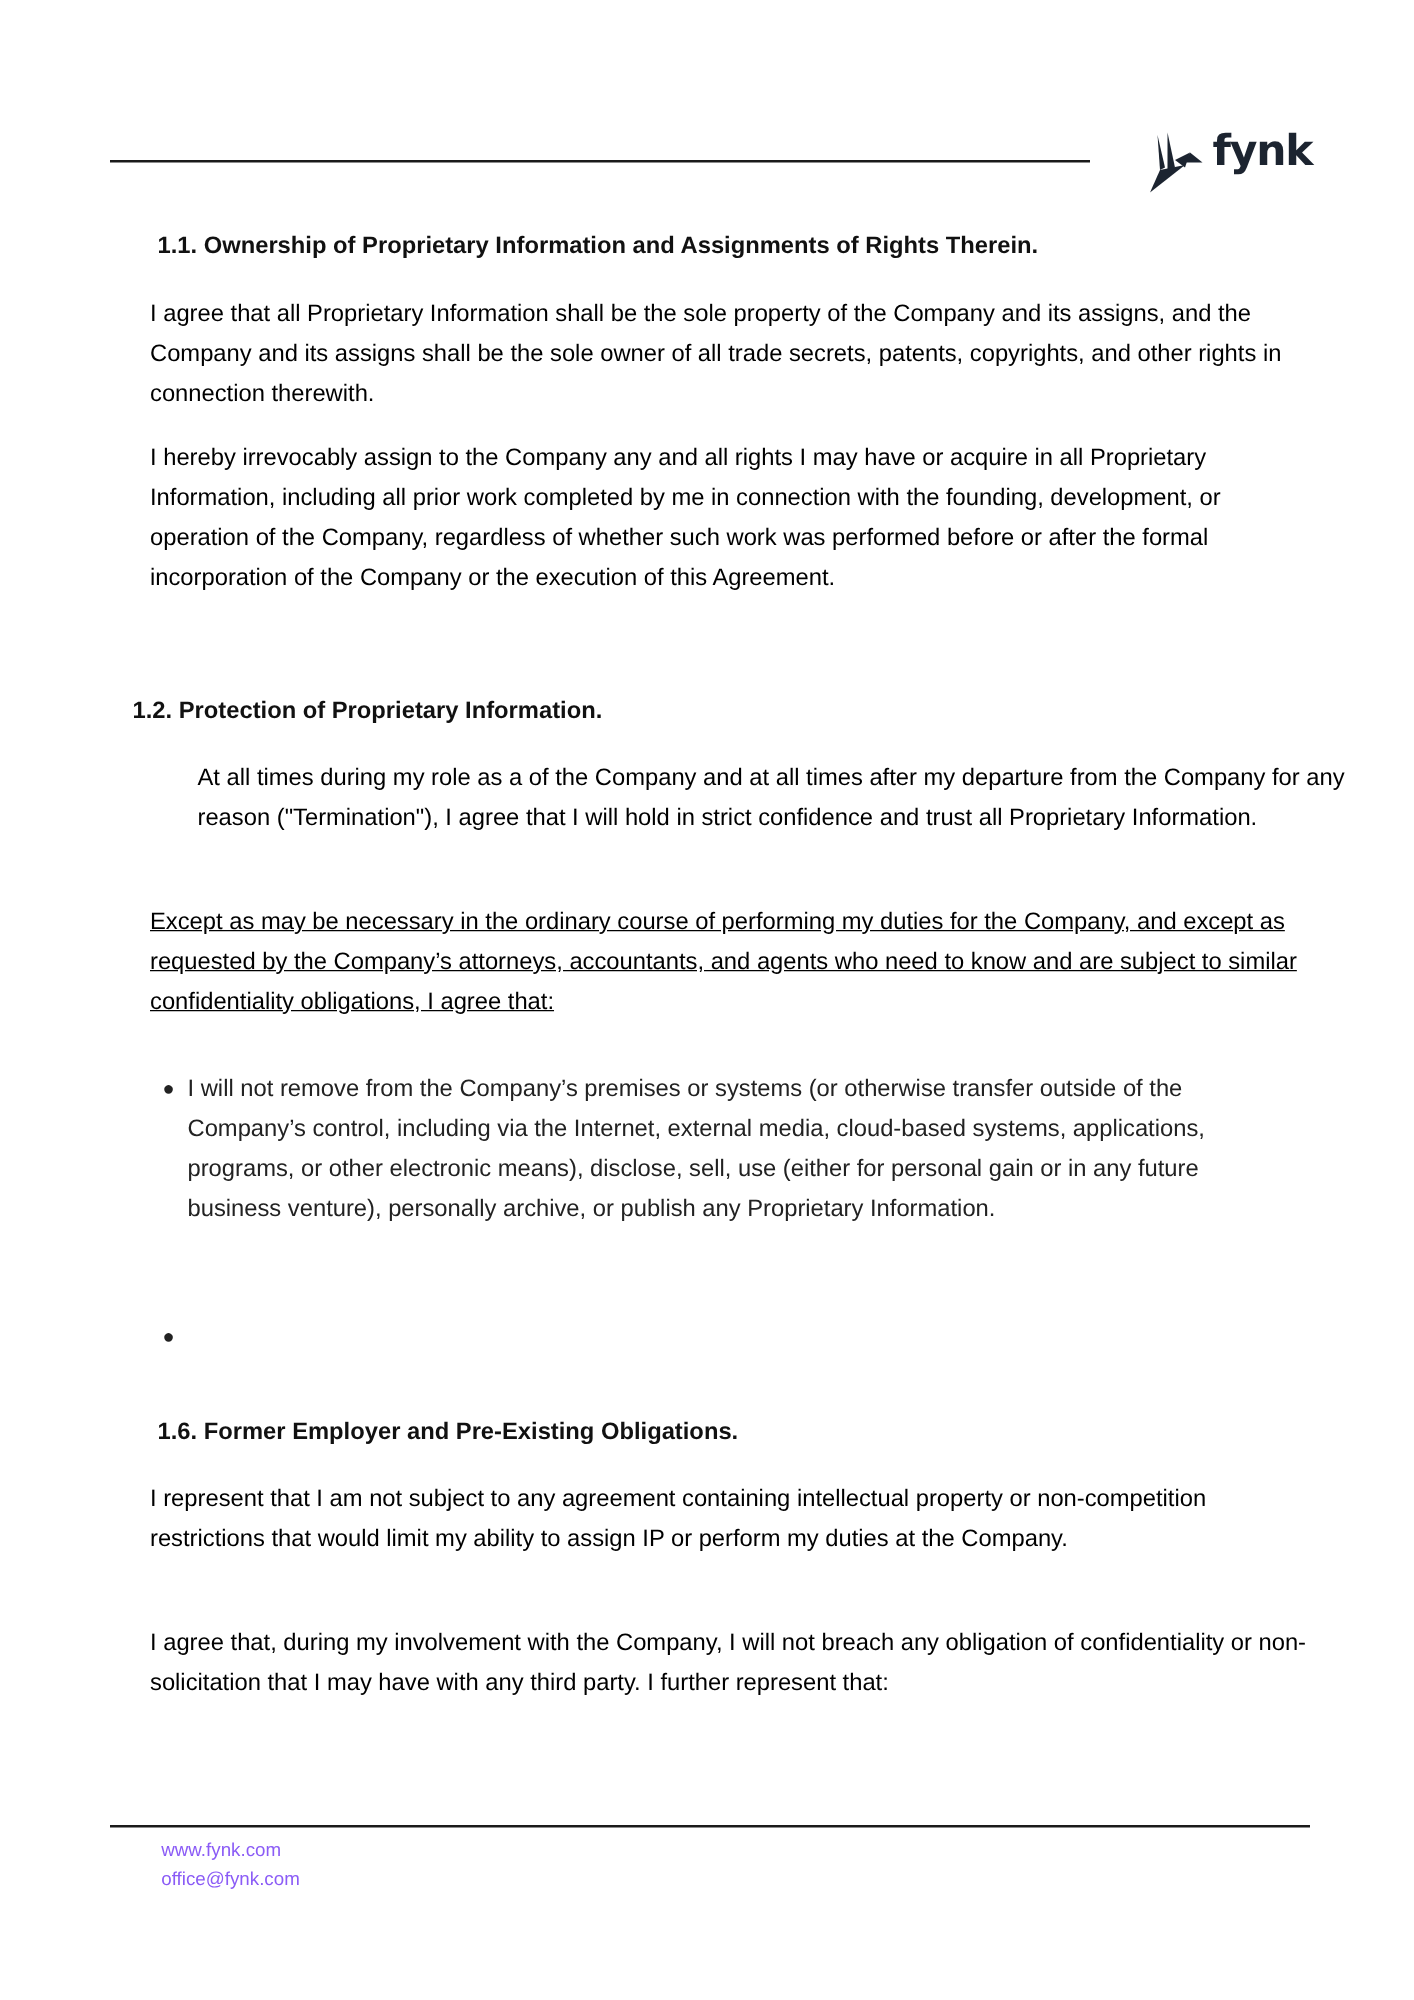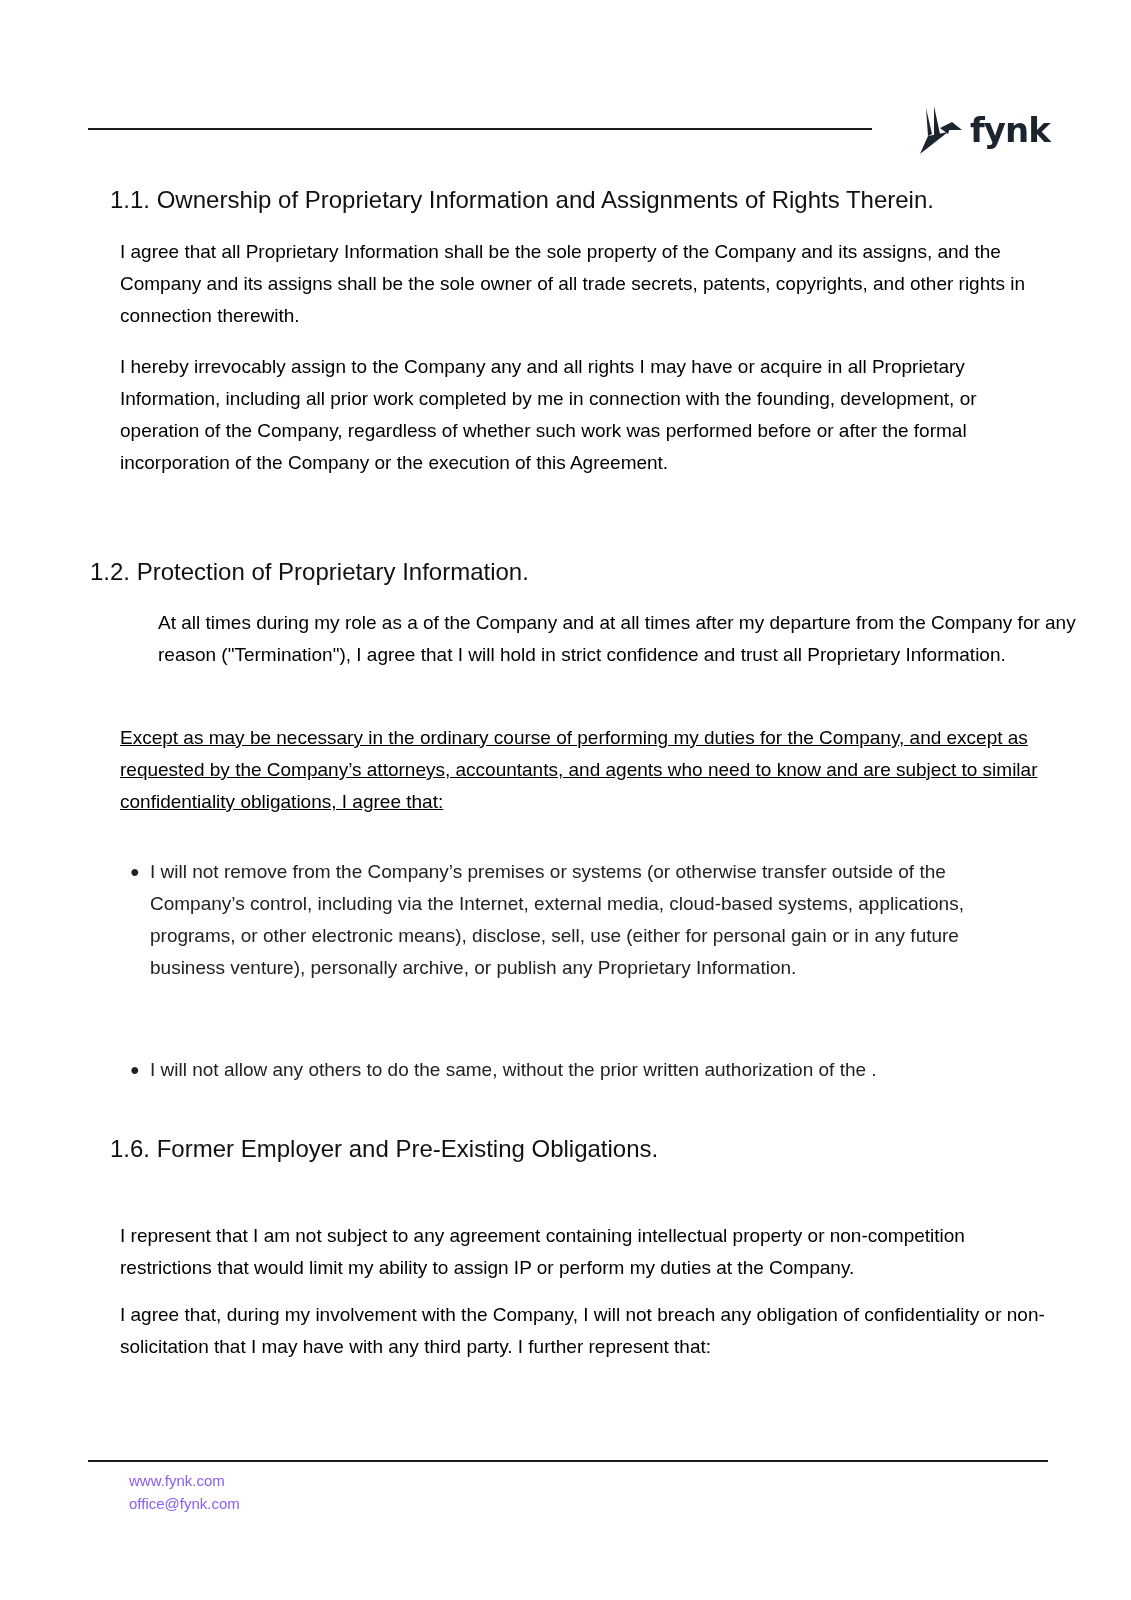--- a/index.html
+++ b/index.html
@@ -1,22 +1,22 @@
 <!DOCTYPE html>
 <html><head>
 <meta charset="utf-8">
 <style>
   html, body { margin: 0; padding: 0; background: #ffffff; }
   body { width: 1131px; height: 1600px; position: relative; overflow: hidden;
          font-family: "Liberation Sans", "DejaVu Sans", sans-serif; color: #1a1a1a; }
   .header-line { position: absolute; left: 88px; top: 128px; width: 784px; height: 2px; background: #1a1a1a; }
-  .logo { position: absolute; left: 918px; top: 104px; display: flex; align-items: center; }
+  .logo { position: absolute; left: 918px; top: 104px; display: flex; align-items: flex-start; }
   .logo svg { width: 50px; height: 52px; }
   .logo-text { font-family: "DejaVu Sans", sans-serif; font-weight: bold; font-size: 34px; color: #1c2430; letter-spacing: -1px; margin-left: 2px; line-height: 1; }
-  .heading { position: absolute; font-weight: normal; font-size: 24px; color: #111; }
+  .heading { position: absolute; font-weight: bold; font-size: 19px; color: #111; margin-left: 16px; }
   .para { position: absolute; left: 120px; width: 930px; font-size: 19px; line-height: 32px; color: #000000; margin: 0; }
   .bullet { position: absolute; left: 130px; width: 900px; font-size: 19px; line-height: 32px; color: #222; display: flex; }
   .bullet .dot { width: 20px; flex: none; font-size: 16px; }
   .footer-line { position: absolute; left: 88px; top: 1460px; width: 960px; height: 2px; background: #1a1a1a; }
   .footer-text { position: absolute; left: 129px; font-size: 15px; color: #8b5cf6; }
 </style>
 </head>
 <body>
 
 <div class="header-line"></div>
@@ -38,22 +38,21 @@
 <div class="heading" style="left:90px; top:558px;">1.2. Protection of Proprietary Information.</div>
 <p class="para" style="top:607px;margin-left:38px;">At all times during my role as a of the Company and at all times after my departure from the Company for any reason ("Termination"), I agree that I will hold in strict confidence and trust all Proprietary Information.</p>
 <p class="para" style="top:722px;text-decoration:underline;">Except as may be necessary in the ordinary course of performing my duties for the Company, and except as requested by the Company’s attorneys, accountants, and agents who need to know and are subject to similar confidentiality obligations, I agree that:</p>
 
 <div class="bullet" style="top:856px;">
   <span class="dot">●</span>
   <span>I will not remove from the Company’s premises or systems (or otherwise transfer outside of the Company’s control, including via the Internet, external media, cloud-based systems, applications, programs, or other electronic means), disclose, sell, use (either for personal gain or in any future business venture), personally archive, or publish any Proprietary Information.</span>
 </div>
 <div class="bullet" style="top:1054px;">
   <span class="dot">●</span>
-  <span>I will not allow any others to do the same, without the prior written authorization of the .</span>
 </div>
 
 <div class="heading" style="left:110px; top:1135px;">1.6. Former Employer and Pre-Existing Obligations.</div>
-<p class="para" style="top:1184px;margin-top:36px;">I represent that I am not subject to any agreement containing intellectual property or non-competition restrictions that would limit my ability to assign IP or perform my duties at the Company.</p>
+<p class="para" style="top:1184px;">I represent that I am not subject to any agreement containing intellectual property or non-competition restrictions that would limit my ability to assign IP or perform my duties at the Company.</p>
 <p class="para" style="top:1299px;">I agree that, during my involvement with the Company, I will not breach any obligation of confidentiality or non-solicitation that I may have with any third party. I further represent that:</p>
 
 <div class="footer-line"></div>
 <div class="footer-text" style="top:1472px;">www.fynk.com</div>
 <div class="footer-text" style="top:1495px;">office@fynk.com</div>
 
 </body></html>

